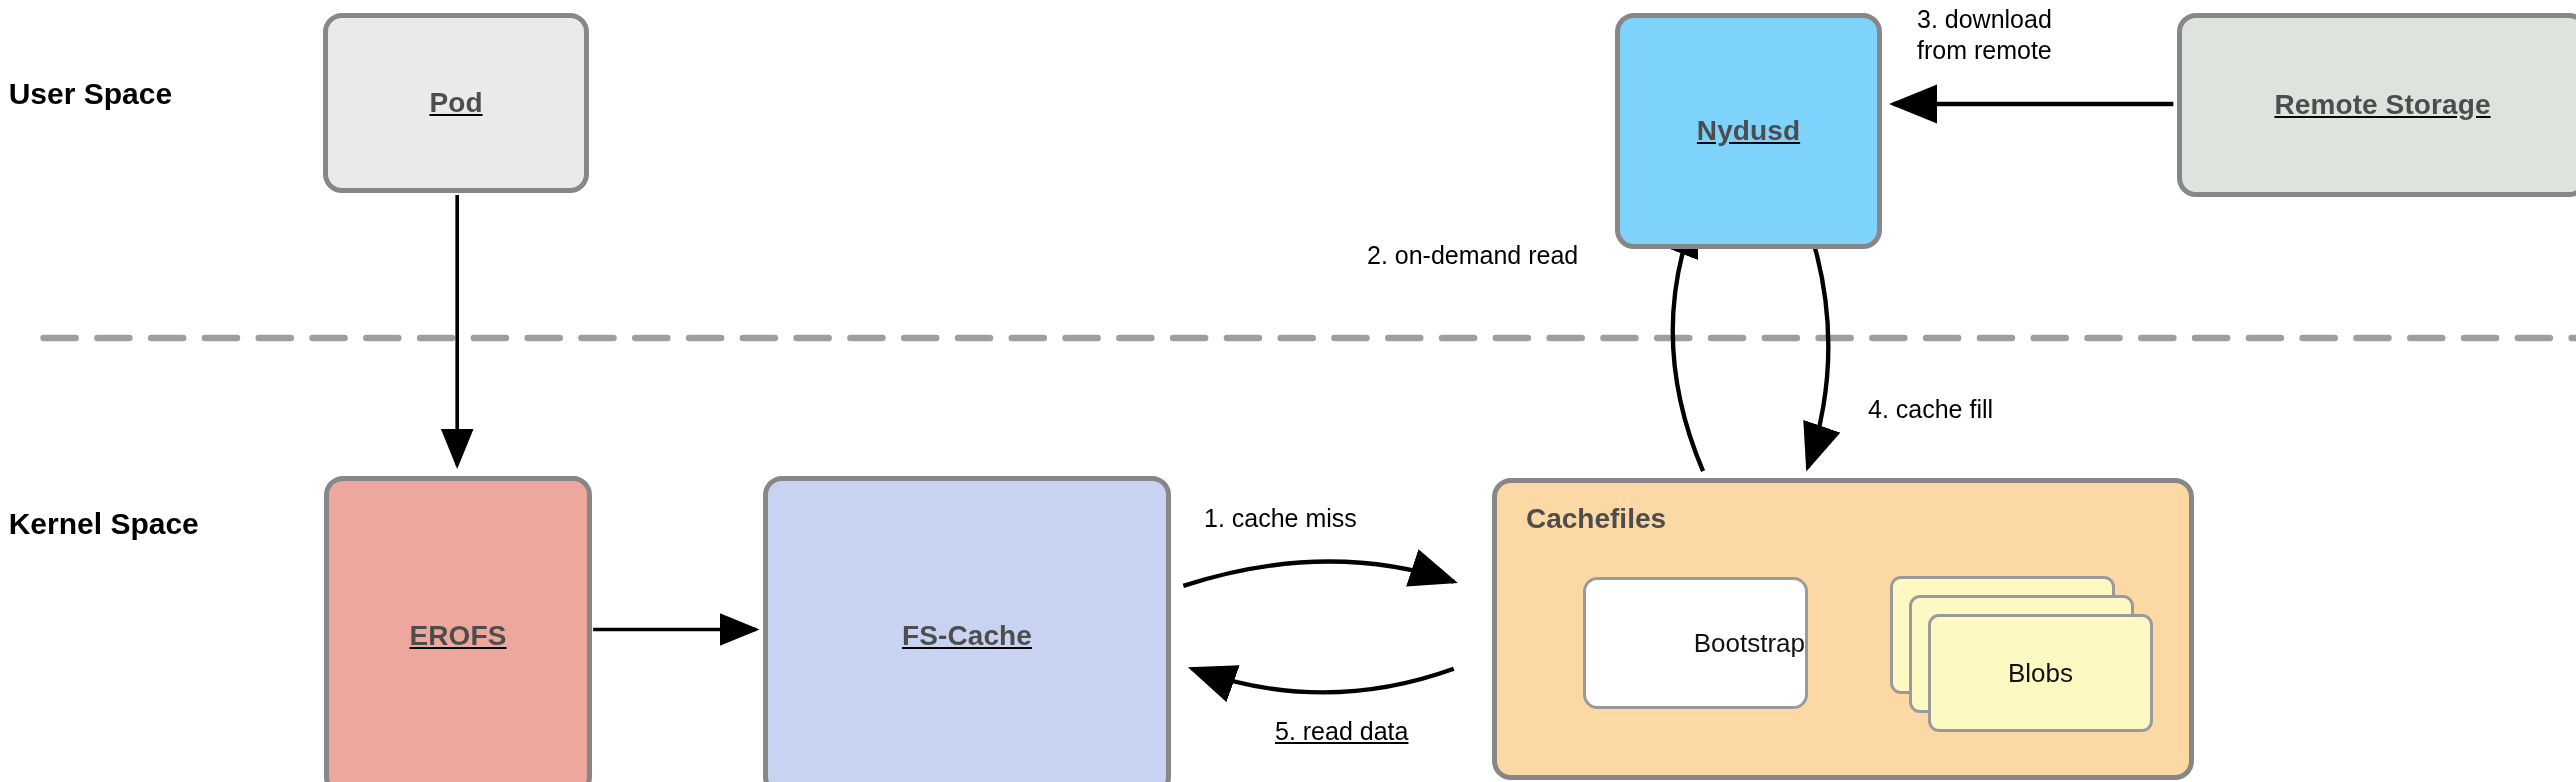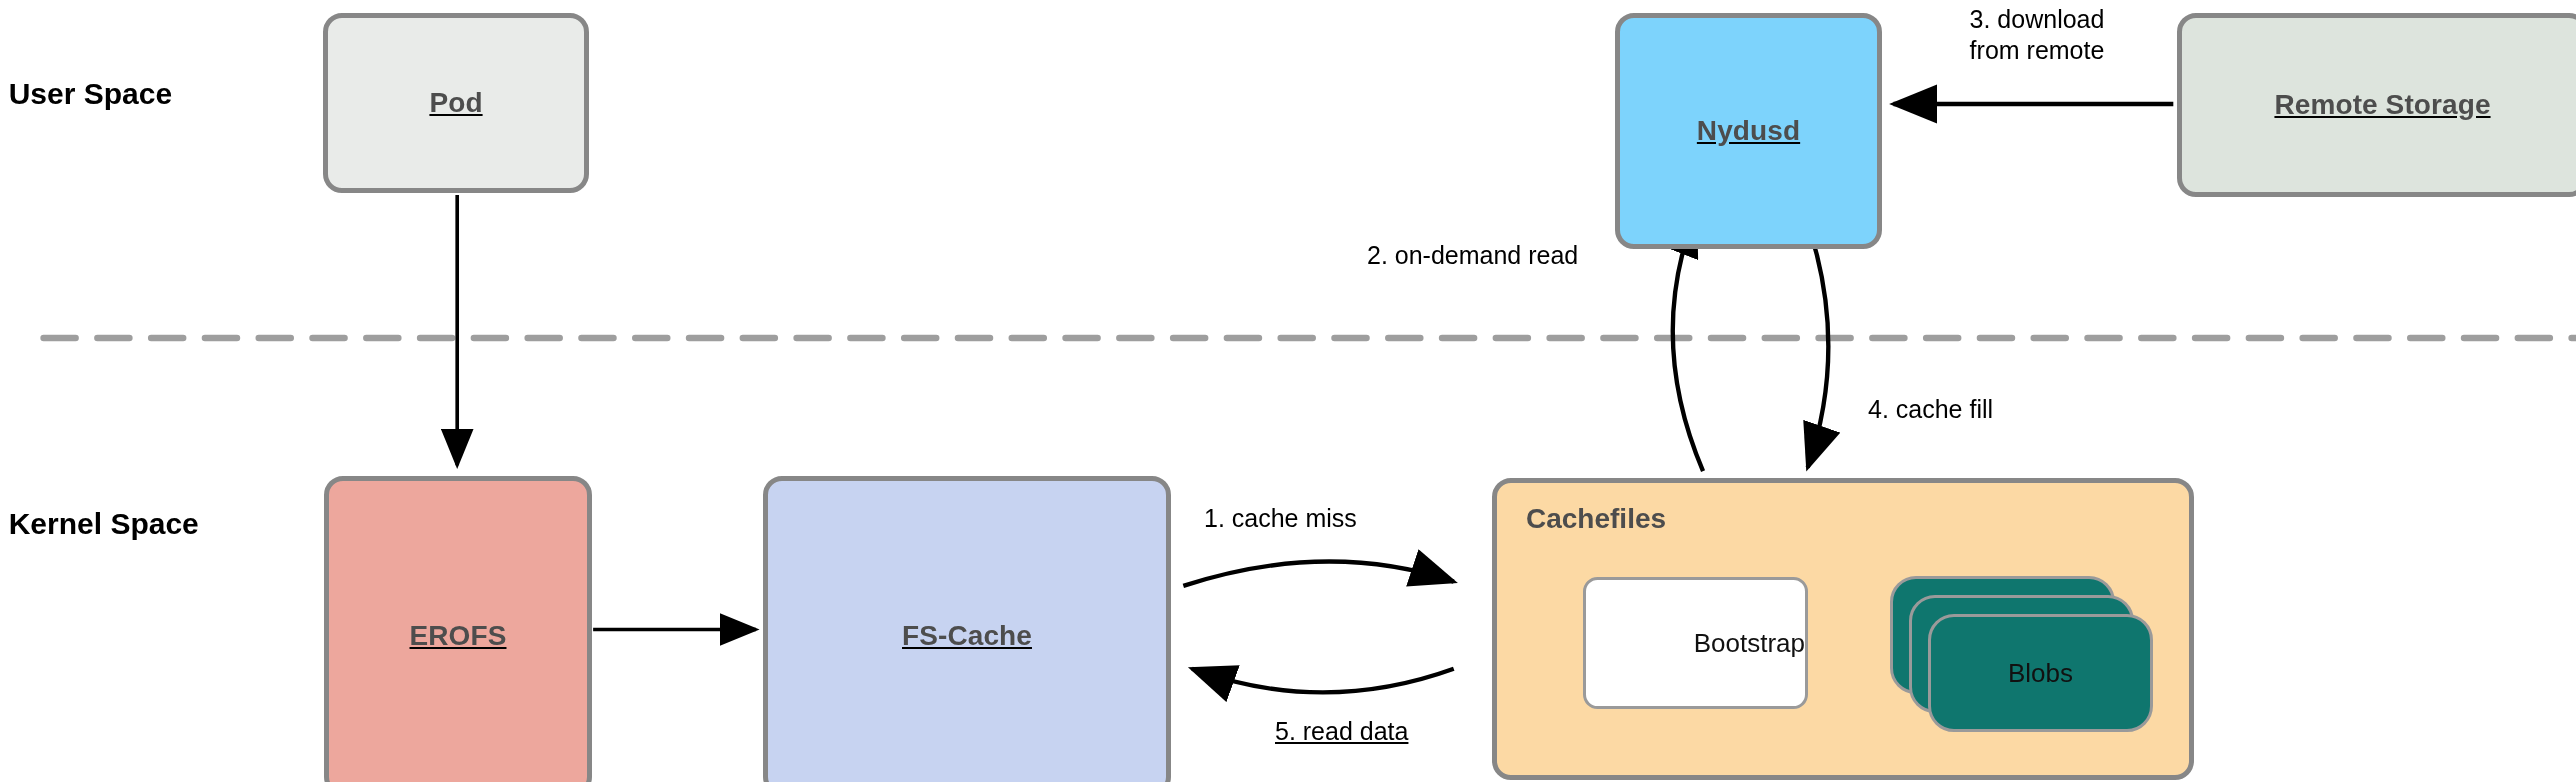--- a/index.html
+++ b/index.html
@@ -95,23 +95,23 @@
     height: 132px;
     display: flex;
     align-items: center;
     justify-content: flex-end;
   }
   #card-bootstrap .inner-card-label { position: static; }
   .blob-stack { position: absolute; left: 393px; top: 93px; width: 269px; height: 154px; }
   .blob-card {
     position: absolute;
     box-sizing: border-box;
-    background: #0f766e;
+    background: #fef9c3;
     border: 3.6px solid #9a9a9a;
-    border-radius: 26px;
+    border-radius: 11px;
     width: 225px;
     height: 118px;
   }
   #blob-back   { left: 0px;  top: 0px;  }
   #blob-mid    { left: 19px; top: 19px; }
   #blob-front  { left: 38px; top: 38px; display: flex; align-items: center; justify-content: center; }
   #blob-front .inner-card-label { position: static; }
 
   
   .space-label {
@@ -125,21 +125,21 @@
   #label-kernel-space { left: 8.7px; top: 507px; }
 
   
   .edge-label {
     position: absolute;
     font-size: 25px;
     color: #000000;
     white-space: pre;
     line-height: 1.25;
   }
-  #edge-label-download     { left: 1917px; top: 3.6px;   text-align: center; width: 240px; }
+  #edge-label-download     { left: 1917px; top: 3.6px;   width: 240px; }
   #edge-label-ondemand     { left: 1367px; top: 240px; }
   #edge-label-cachefill    { left: 1868px; top: 394px; }
   #edge-label-cachemiss    { left: 1204px; top: 503px; }
   #edge-label-readdata     { left: 1275px; top: 716px; text-decoration: underline; }
 </style>
 </head>
 <body>
 
 <div id="stage">
 

